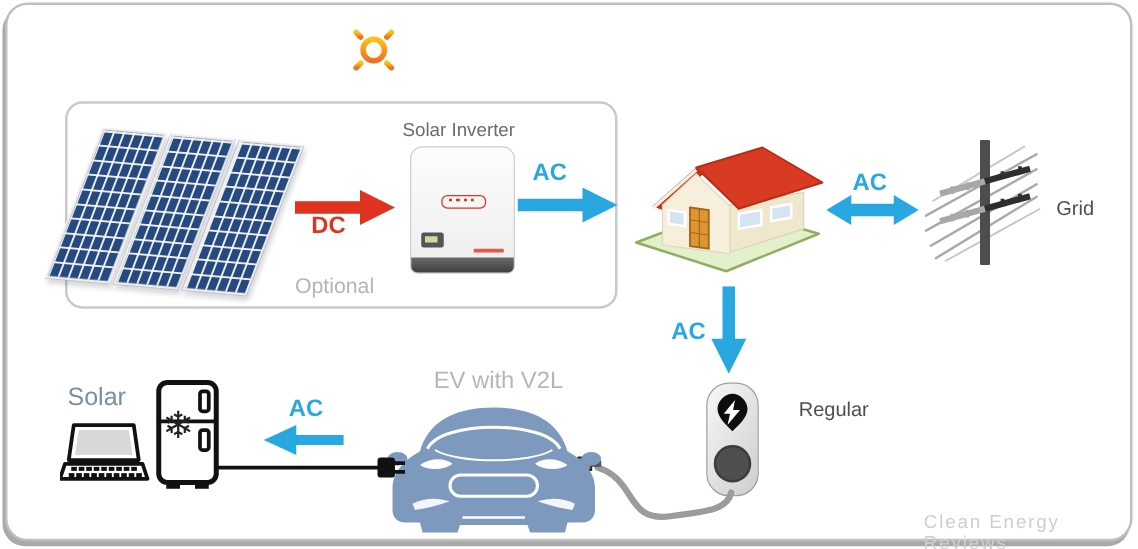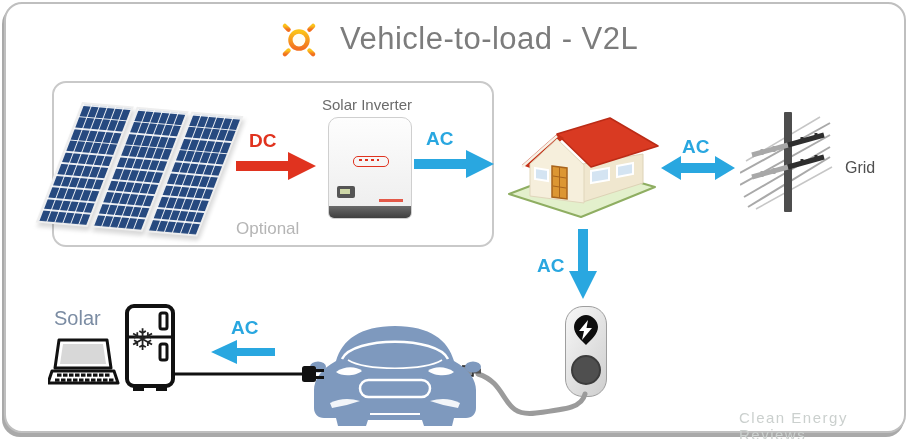--- a/index.html
+++ b/index.html
@@ -13,21 +13,21 @@
   .opt-caption{left:230px;top:215px;font-size:17px;color:var(--muted-gray);}
   
   .panels{left:76px;top:98px;transform:rotate(5deg) skewX(-16deg);transform-origin:top left;
           filter:drop-shadow(3px 4px 2px rgba(0,0,0,.15));white-space:nowrap;}
   .panel{display:inline-block;width:48px;height:120px;margin-right:3px;background:#26497f;
          border:2px solid #eee;
          background-image:repeating-linear-gradient(to right,rgba(255,255,255,.9) 0 1.5px,transparent 1.5px 8px),
                           repeating-linear-gradient(to bottom,rgba(255,255,255,.9) 0 1.5px,transparent 1.5px 12px);}
   
   .flow-label{font-weight:bold;font-size:19px;}
-  .blue{color:var(--ac-blue);} .red{color:var(--dc-red);}
+  .blue{color:var(--ac-blue);} .red{color:var(--dc-red);margin-top:40px;}
   .sub-label{font-size:15px;color:#6b6b6b;}
   .dark-label{font-size:16px;font-weight:normal;color:var(--label-dark-gray);}
   .muted-label{font-size:19px;color:#b4b7ba;}
   .loads-label{font-size:20px;color:var(--loads-blue-gray);}
   .watermark{font-size:15px;color:#cbd0ce;letter-spacing:1.5px;}
   .arrow-blue polygon{fill:var(--ac-blue);} .arrow-red polygon{fill:var(--dc-red);}
   
   .inverter{left:322px;top:113px;width:82px;height:100px;border:1px solid #cfcfcf;
             border-radius:10px 10px 6px 6px;background:linear-gradient(#fdfdfd,#ededed);}
   .inv-logo{position:absolute;left:24px;top:38px;width:34px;height:9px;border:1.5px solid var(--dc-red);
@@ -63,21 +63,20 @@
       <line x1="22" y1="4" x2="22" y2="9"></line>
         <line x1="22" y1="37" x2="22" y2="42"></line>
       <line x1="3" y1="23" x2="8" y2="23"></line>
         <line x1="36" y1="23" x2="41" y2="23"></line>
       <line x1="8.5" y1="9.5" x2="12" y2="13"></line>
         <line x1="32" y1="33" x2="35.5" y2="36.5"></line>
       <line x1="8.5" y1="36.5" x2="12" y2="33"></line>
         <line x1="32" y1="13" x2="35.5" y2="9.5"></line>
     </g>
   </svg>
-  <div class="abs title" style="left:334px;top:17px">Vehicle-to-load - V2L</div>
 
   <div class="abs opt-box"></div>
   <div class="abs opt-caption">Optional</div>
 
   <div class="abs panels">
     <div class="panel"></div><div class="panel"></div><div class="panel"></div>
   </div>
 
   <div class="abs flow-label red" style="left:243px;top:126px">DC</div>
   <svg class="abs arrow-red" style="left:230px;top:147px" width="80" height="30" viewBox="0 0 80 30">
@@ -155,30 +154,32 @@
   </svg>
 
   <div class="abs charger">
     <svg width="26" height="32" viewBox="0 0 26 32" style="margin-top:7px">
       <path d="M13,1 C19,1 25,7 25,13 C25,20 18,26 13,31 C8,26 1,20 1,13 C1,7 7,1 13,1 Z" fill="#0d0d0d"></path>
       <polygon points="15,6 6,17 11,17 9,26 19,14 13.5,14" fill="#ffffff"></polygon>
     </svg>
     <div class="charger-socket"></div>
   </div>
   <div class="abs dark-label charger-label">
+    <div>Regular</div>
   </div>
 
   <svg class="abs" style="left:468px;top:358px" width="118" height="72" viewBox="0 0 118 72">
     <path d="M4,12 C36,22 26,56 62,51 C95,47 108,45 111,32" stroke="#9b9b9b" stroke-width="5" fill="none" stroke-linecap="round"></path>
   </svg>
   <svg class="abs" style="left:456px;top:360px" width="20" height="14" viewBox="0 0 20 14">
     <rect x="0" y="2" width="11" height="10" fill="#8a8f94" stroke="#222" stroke-width="1.5"></rect>
     <rect x="11" y="4.5" width="8" height="5" fill="#555"></rect>
   </svg>
 
+  <div class="abs muted-label" style="left:341px;top:290px">EV with V2L</div>
   <svg class="abs" style="left:302px;top:306px" width="175" height="122" viewBox="0 0 175 122">
     <ellipse cx="10" cy="57" rx="8" ry="5.5" fill="var(--car-blue)"></ellipse>
     <ellipse cx="165" cy="57" rx="8" ry="5.5" fill="var(--car-blue)"></ellipse>
     <path d="M6,80 C6,70 13,59 28,51 C34,30 52,16 87,16 C122,16 140,30 146,51
              C161,59 168,70 168,80 L168,98 C168,104 164,108 158,108 L146,108 L144,116 L116,116 L114,110
              L60,110 L58,116 L30,116 L28,108 L16,108 C10,108 6,104 6,98 Z" fill="var(--car-blue)"></path>
     <path d="M34,49 C45,26 129,26 140,49" stroke="#fff" stroke-width="2.5" fill="none"></path>
     <path d="M40,50 C58,61 116,61 134,50" stroke="#fff" stroke-width="1.6" fill="none"></path>
     <path d="M28,62 C36,56 48,56 54,61 C48,66 34,67 28,62 Z" fill="#fff"></path>
     <path d="M146,62 C138,56 126,56 120,61 C126,66 140,67 146,62 Z" fill="#fff"></path>

